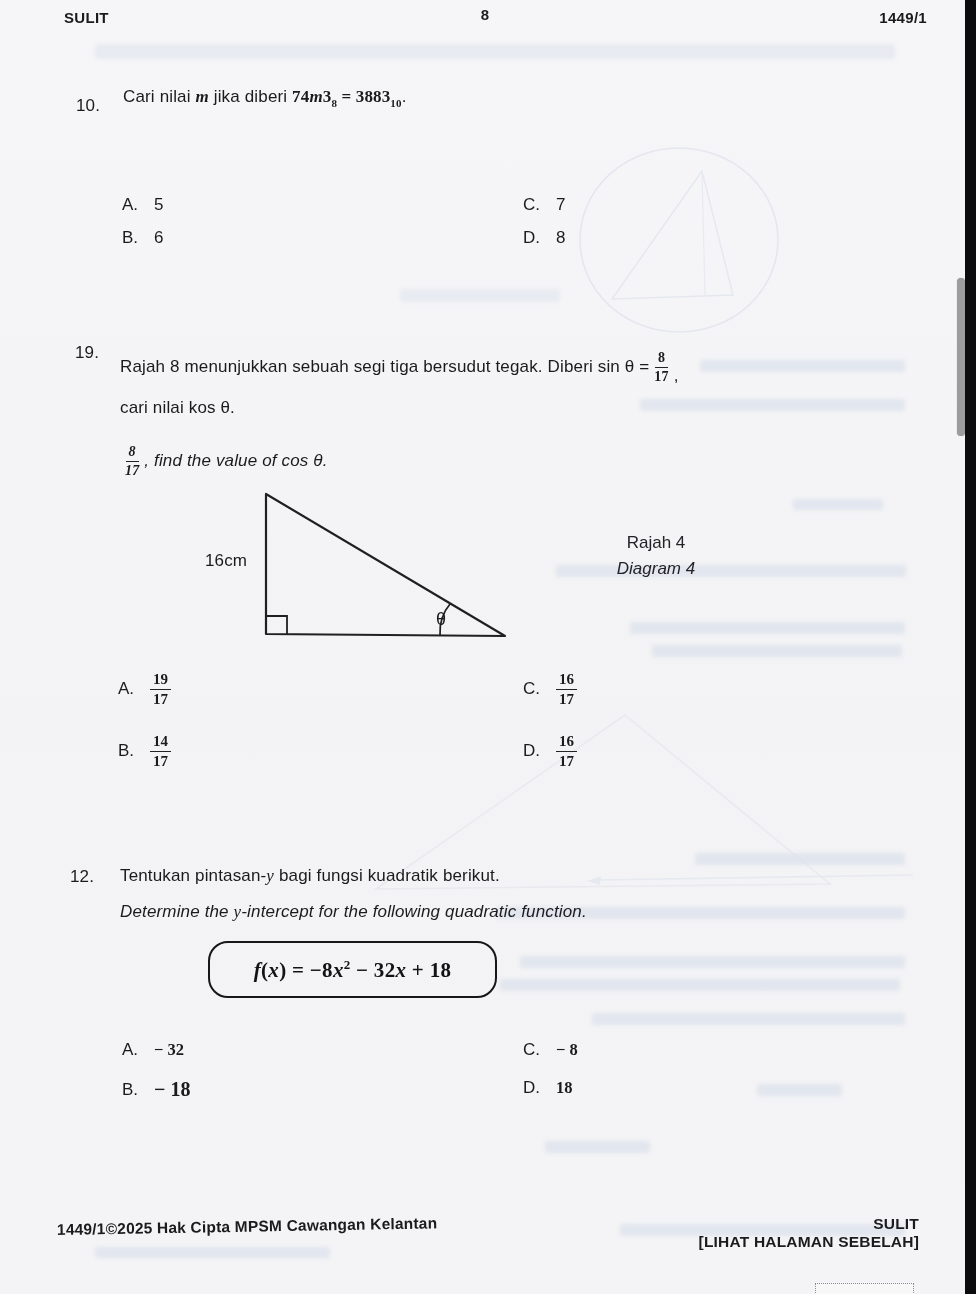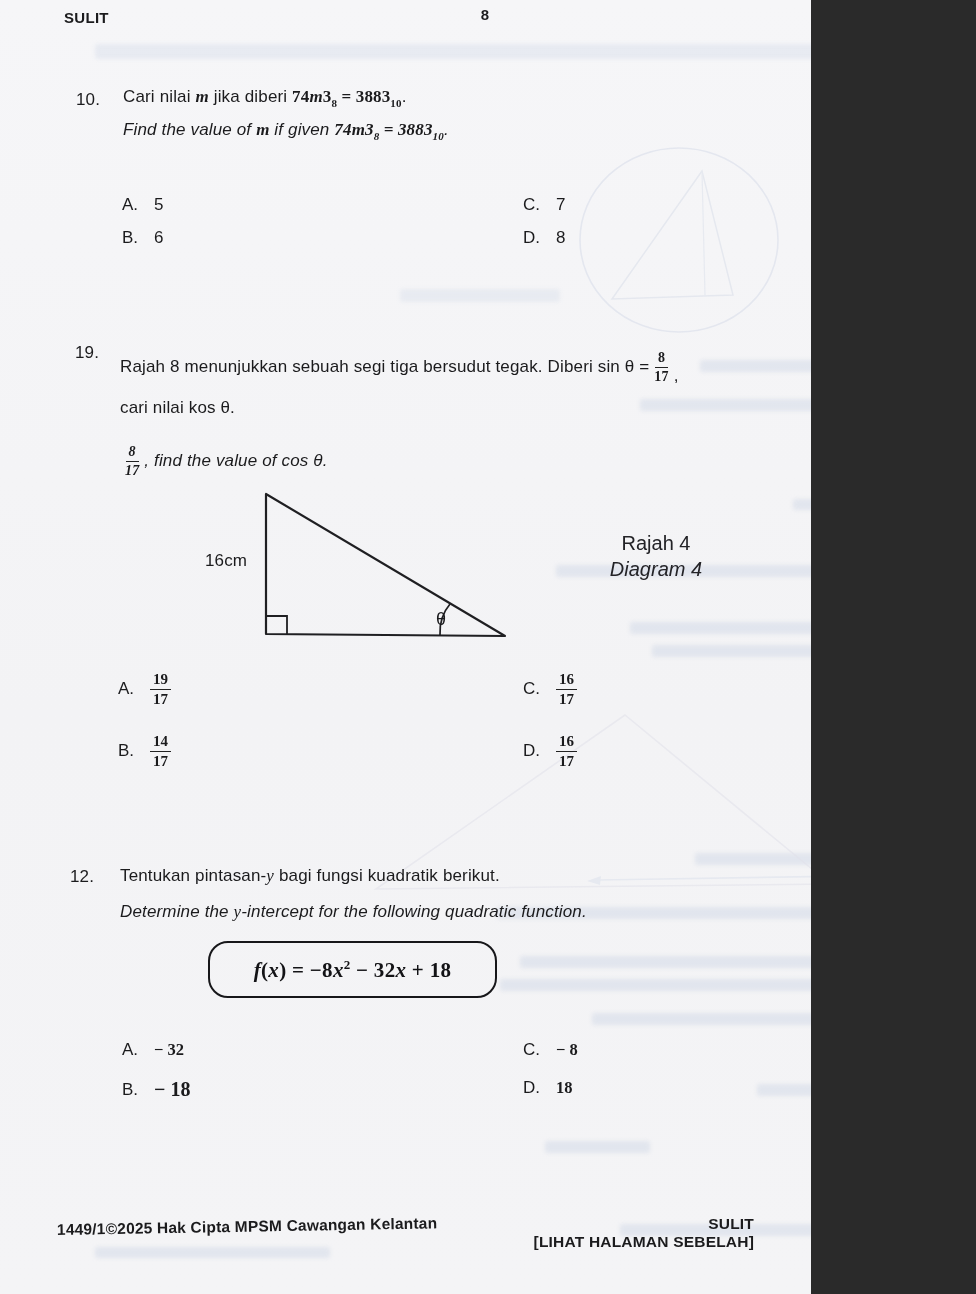--- a/index.html
+++ b/index.html
@@ -1,16 +1,16 @@
 <!DOCTYPE html>
 <html><head>
 <meta charset="utf-8">
 <style>
   html,body{margin:0;padding:0;background:#2a2a2a;}
-  .screen{position:relative;width:811px;height:1294px;overflow:hidden;
+  .screen{position:relative;width:976px;height:1294px;overflow:hidden;
     background:linear-gradient(180deg,#f6f6f8 0%,#f3f3f5 55%,#f4f4f6 100%);
     font-family:"Liberation Sans",sans-serif;color:#1b1b1d;}
   .abs{position:absolute;}
   .txt{font-size:17px;letter-spacing:.15px;white-space:nowrap;}
   .it{font-style:italic;}
   .hdr{font-size:15px;font-weight:bold;letter-spacing:.3px;}
   .math{font-family:"Liberation Serif",serif;font-weight:700;}
   .mvar{font-style:italic;}
   sub.msub{font-size:11px;vertical-align:baseline;position:relative;top:5px;font-weight:700;}
   .mline{display:flex;align-items:center;height:50px;}
@@ -20,21 +20,21 @@
   .frac .num{border-bottom:1.6px solid #222;padding:0 3px 1px;}
   .frac .den{padding-top:1px;}
   .opt{display:flex;gap:16px;align-items:center;font-size:17px;}
   .opt-fr{height:48px;}
   .opt-fr .frac{font-size:15px;margin:0;}
   .formula-box{display:flex;align-items:center;justify-content:center;
     border:2.2px solid #17171a;border-radius:20px;
     font-family:Liberation Serif, serif;font-size:21px;font-weight:600;color:#131316;
     letter-spacing:.3px;}
   .formula-box sup{font-size:13px;font-weight:700;}
-  .cap{font-size:20px;line-height:26px;text-align:center;color:#232327;}
+  .cap{font-size:17px;line-height:26px;text-align:center;color:#232327;}
   .smudge{position:absolute;background:rgba(198,207,225,.38);filter:blur(2px);border-radius:3px;}
   .footer-txt{font-size:15.5px;font-weight:bold;letter-spacing:.2px;white-space:nowrap;}
   .edge{background:#0c0c0e;}
   .thumb{background:#9c9c9e;border-radius:5px;box-shadow:0 0 1px rgba(0,0,0,.4);}
   .stamp{border:1.6px dotted #8a8a8a;background:rgba(255,255,255,.4);}
 </style>
 </head>
 <body>
 
 <div class="screen">
@@ -66,29 +66,26 @@
   <svg class="abs" style="left:368px;top:703px;opacity:.55;" width="550" height="200" viewBox="0 0 550 200">
     <path d="M257 12 L8 186 L462 181 Z" fill="none" stroke="#e1e1ea" stroke-width="1.6"></path>
     <path d="M230 177 L545 172" fill="none" stroke="#dce1ec" stroke-width="1.6"></path>
     <path d="M219 178 l14 -5 l-1 9 Z" fill="#dce1ec"></path>
   </svg>
 
   <div class="abs hdr" style="left:64px;top:9px;">SULIT</div>
   <div class="abs hdr" style="left:470px;top:6px;width:30px;text-align:center;">8</div>
   <div class="abs hdr" style="left:863px;top:9px;width:64px;text-align:right;">1449/1</div>
 
-  <div class="abs txt" style="left:76px;top:90px;">10.</div>
+  <div class="abs txt" style="left:76px;top:96px;">10.</div>
 
   <div class="abs txt" style="left:123px;top:87px;">
     <span>Cari nilai </span><span class="math mvar">m</span><span> jika diberi </span><span class="math"><span>74</span><span class="mvar">m</span><span>3</span><sub class="msub">8</sub><span> = </span><span>3883</span><sub class="msub">10</sub></span><span>.</span>
   </div>
 
-  <div class="abs txt it" style="left:123px;top:120px;">
-    <span>Find the value of </span><span class="math mvar">m</span><span> if given </span><span class="math"><span>74</span><span class="mvar">m</span><span>3</span><sub class="msub">8</sub><span> = </span><span>3883</span><sub class="msub">10</sub></span><span>.</span>
-  </div>
 
   <div class="abs opt" style="left:122px;top:195px;">
     <span>A.</span>
     <span>5</span>
   </div>
   <div class="abs opt" style="left:122px;top:228px;">
     <span>B.</span>
     <span>6</span>
   </div>
   <div class="abs opt" style="left:523px;top:195px;">

